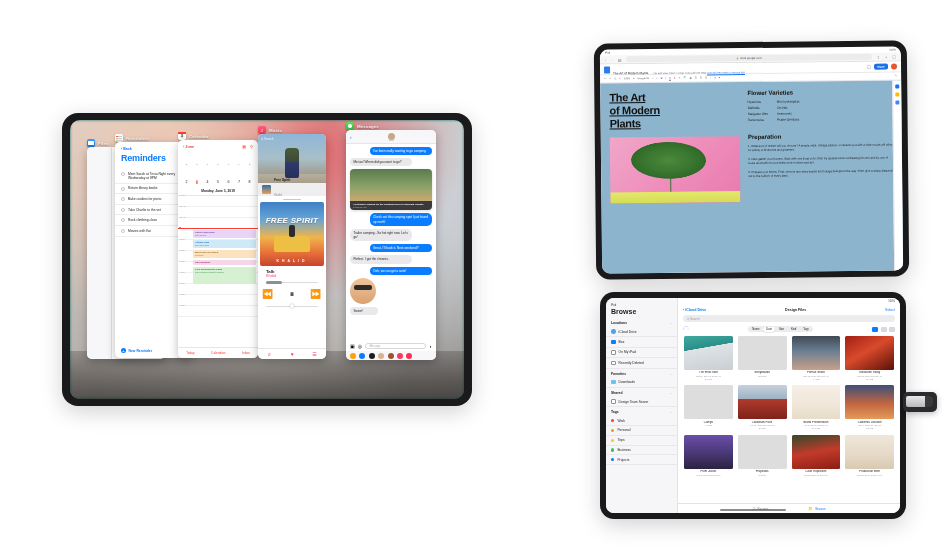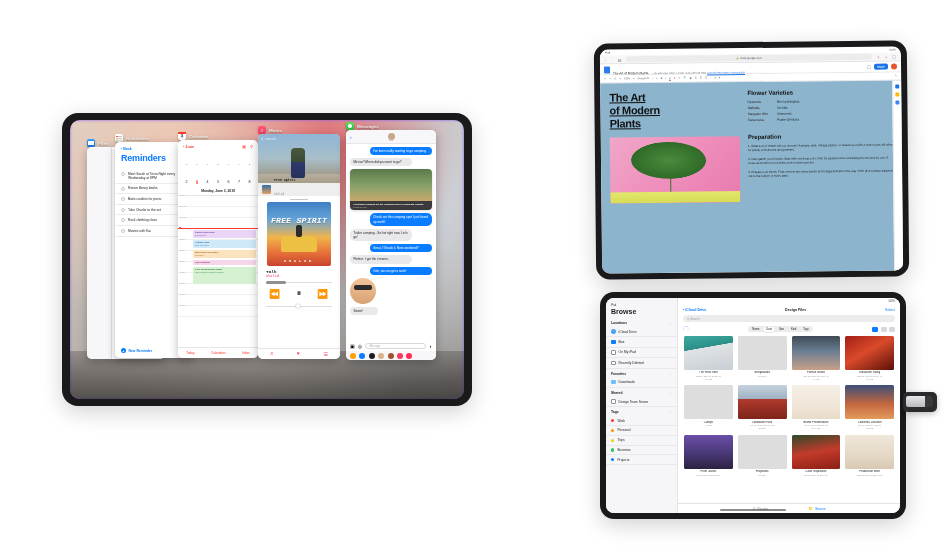--- a/index.html
+++ b/index.html
@@ -7,21 +7,21 @@
     width: 950px; height: 550px;
     background: #ffffff;
     font-family: "Liberation Sans", sans-serif;
     overflow: hidden;
   }
   .stage { position: relative; width: 950px; height: 550px; background: #fff; }
 
   
   .device { position: absolute; background: #1a1a1c; border-radius: 18px;
             box-shadow: 0 6px 22px rgba(0,0,0,.18); }
-  .device .screen { position: absolute; overflow: hidden; background: #8b5cf6; }
+  .device .screen { position: absolute; overflow: hidden; background: #0f766e; }
 
   
   #ipad-main { left: 62px; top: 113px; width: 410px; height: 293px;
                border-radius: 16px; padding: 7px 8px; }
   #ipad-main .screen { left: 8px; top: 7px; right: 8px; bottom: 7px;
                        width: 394px; height: 279px; border-radius: 10px; }
   .home-wall { position: absolute; inset: 0;
     background:
       radial-gradient(circle at 25% 18%, #f2c7b0 0%, transparent 45%),
       radial-gradient(circle at 62% 12%, #e2656a 0%, transparent 42%),
@@ -507,21 +507,21 @@
           <span>Today</span>
           <span>Calendars</span>
           <span>Inbox</span>
         </div>
       </div>
 
       <div class="card-label" style="left:188px; top:6px;">
         <span class="app-icon ic-music"></span>
         <span>Music</span>
       </div>
-      <div class="card" style="left:188px; top:14px; width:82px; height:225px;font-family:Liberation Mono, monospace;">
+      <div class="card" style="left:188px; top:14px; width:68px; height:225px;">
         <div class="mu-hero">
           <div class="mu-search">⚲ <span>Search</span></div>
           <div class="road"></div>
           <div class="fig"></div>
           <div class="mu-bar">
             <span class="sq"></span>
             <span>
               <b>Free Spirit</b>
               <i>Khalid</i>
             </span>

